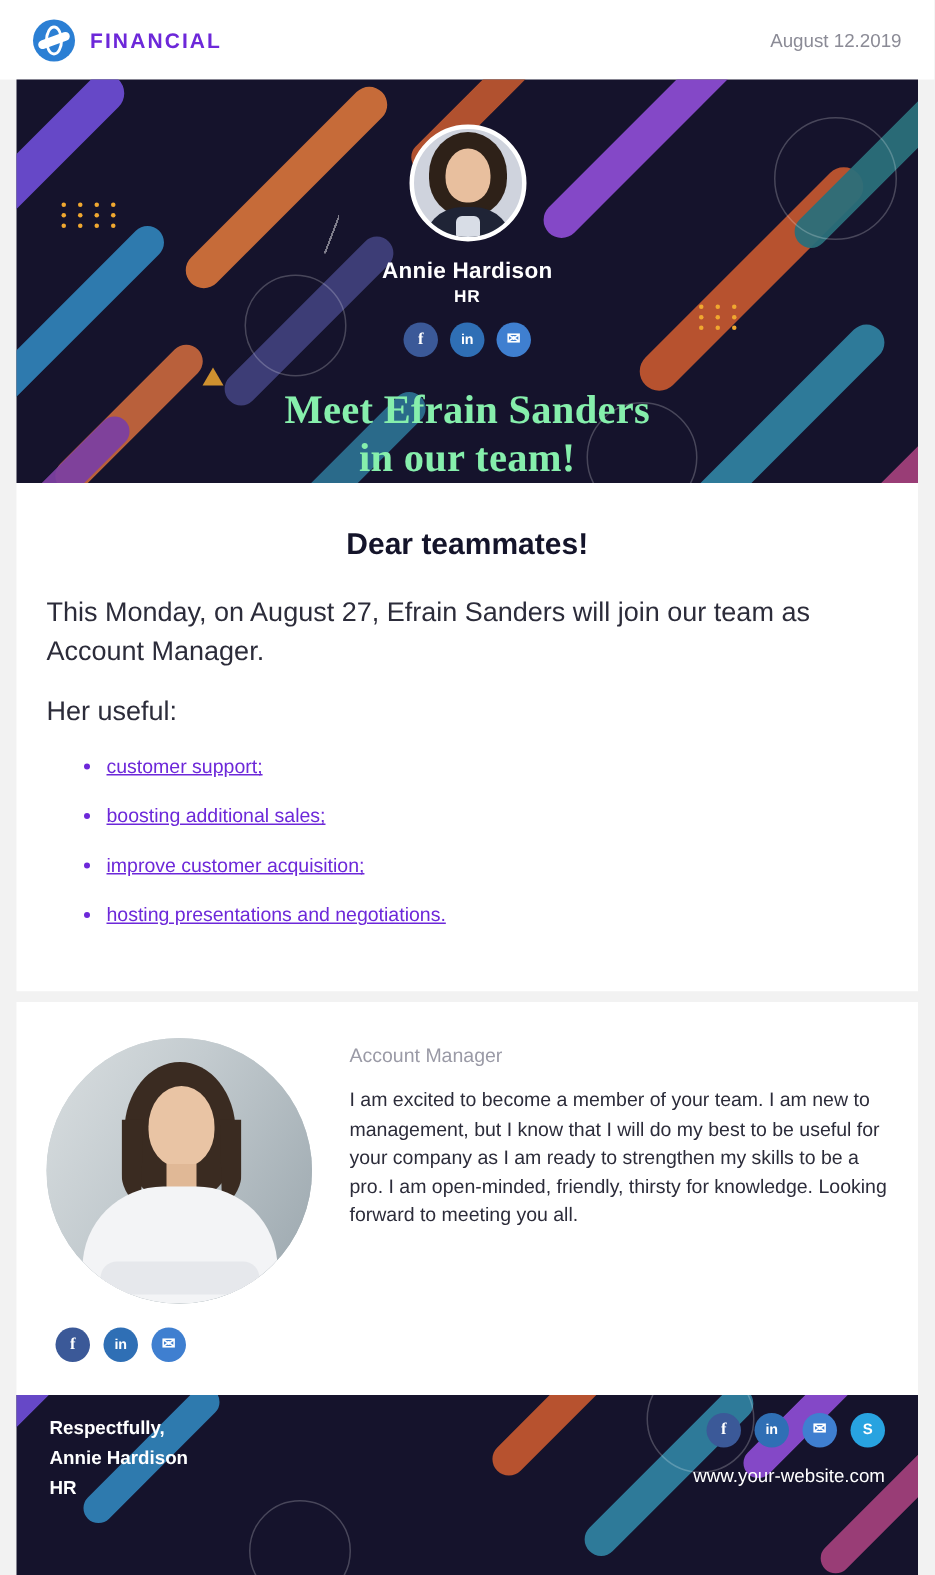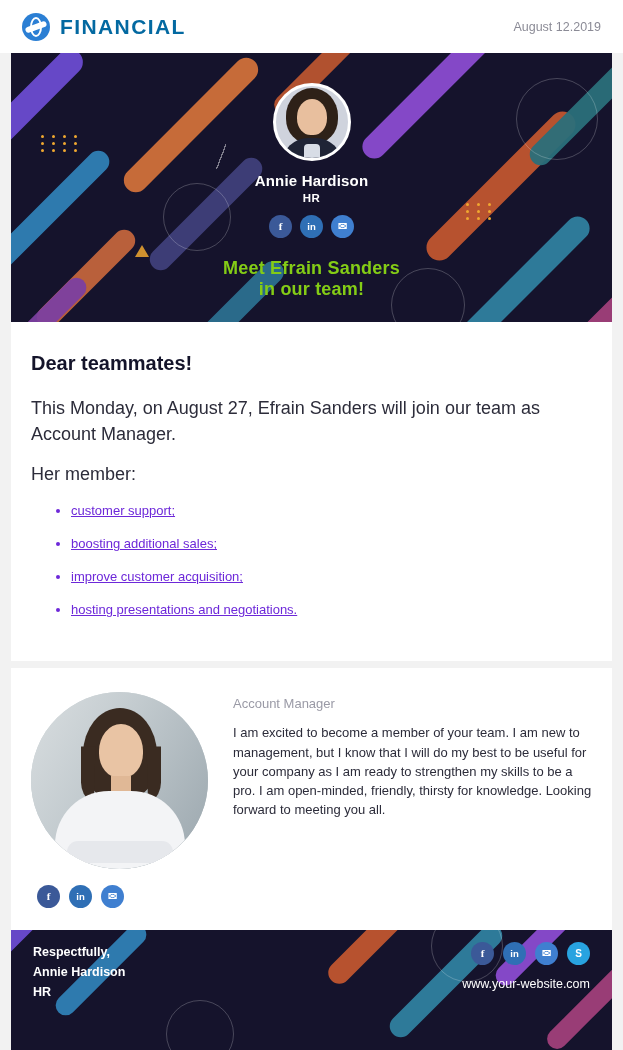--- a/index.html
+++ b/index.html
@@ -59,24 +59,24 @@
   .brand-mark::after {
     content: "";
     position: absolute;
     left: 8px; top: 4px;
     width: 12px; height: 20px;
     border: 2px solid #ffffff;
     border-radius: 50%;
     box-sizing: border-box;
   }
   .brand-name {
-    font-size: 21px;
+    font-size: 14px;
     font-weight: bold;
     letter-spacing: 1.4px;
-    color: #0369a1;
+    color: #6d28d9;
   }
   .topbar-date {
     font-size: 12.5px;
     color: #8b8b96;
   }
 
   
   .hero {
     position: relative;
     height: 304px;
@@ -202,36 +202,37 @@
     font-weight: bold;
     line-height: 1;
     text-decoration: none;
   }
   .soc.fb { background: #3b5998; font-family: "Liberation Serif", serif; }
   .soc.li { background: #2f6fb5; font-size: 9.5px; }
   .soc.em { background: #3f7fd0; }
   .soc.sk { background: #28a3e0; font-size: 10px; }
   .hero-title {
     margin-top: 20px;
-    font-size: 18px;
+    font-size: 27px;
     line-height: 1.18;
     font-weight: bold;
-    color: #84cc16;
+    color: #86efac;
     letter-spacing: .2px;
+    font-family: Liberation Serif, serif;
   }
 
   
   .card {
     background: #ffffff;
     margin: 0 11px;
     padding: 22px 20px 26px 20px;
     box-sizing: border-box;
   }
   .card-heading {
-    text-align: left;
+    text-align: center;
     font-size: 20px;
     font-weight: bold;
     margin: 8px 0 20px 0;
     color: #14142a;
   }
   .para {
     font-size: 18px;
     line-height: 1.45;
     color: #2c2c3a;
     margin: 0 0 14px 0;
@@ -462,21 +463,21 @@
       <div class="hero-title">
         <div>Meet Efrain Sanders</div>
         <div>in our team!</div>
       </div>
     </div>
   </div>
 
   <div class="card">
     <div class="card-heading">Dear teammates!</div>
     <p class="para">This Monday, on August 27, Efrain Sanders will join our team as Account Manager.</p>
-    <p class="para">Her member:</p>
+    <p class="para">Her useful:</p>
     <ul class="duties">
       <li>customer support;</li>
       <li>boosting additional sales;</li>
       <li>improve customer acquisition;</li>
       <li>hosting presentations and negotiations.</li>
     </ul>
   </div>
 
   <div class="gap"></div>
 

